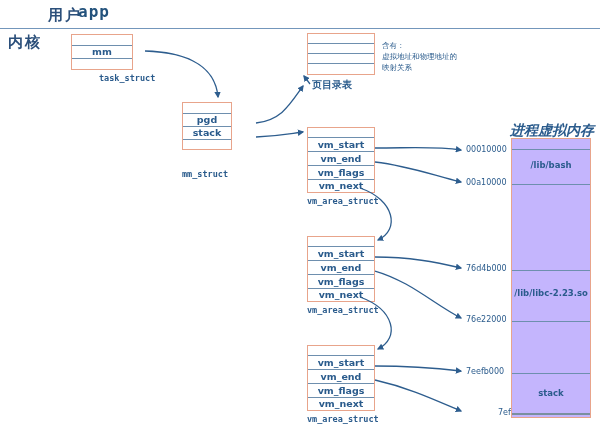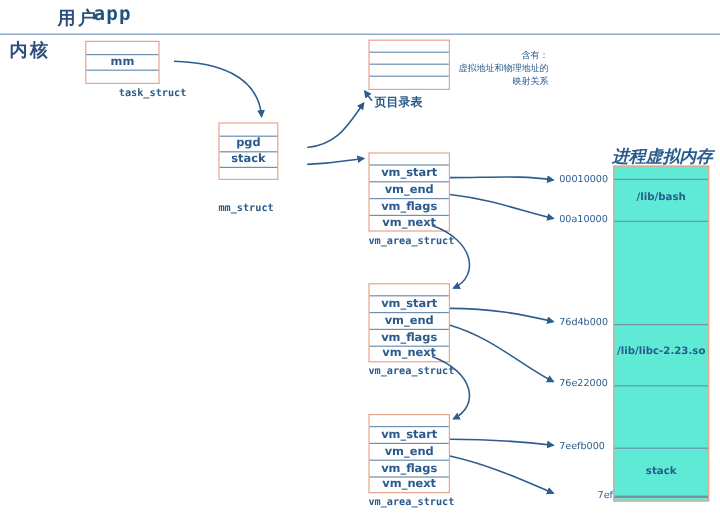--- a/index.html
+++ b/index.html
@@ -55,42 +55,42 @@
     font-family:"DejaVu Sans Mono","Liberation Mono",monospace;
     font-size:8.5px;font-weight:bold;color:#2a5b8c;
     white-space:nowrap;
   }
 
   
   .note{
     position:absolute;
     font-family:"DejaVu Sans", sans-serif;
     font-size:7.5px;color:#2a5b8c;
-    line-height:1.45;white-space:pre-line;text-align:right;
+    line-height:1.45;white-space:pre-line;
   }
 
   
   .addr{
     position:absolute;
     font-family:"DejaVu Sans", sans-serif;
     font-size:8px;color:#2a5b8c;
     white-space:nowrap;
   }
 
   
   .vm-title{
     position:absolute;
     font-family:Liberation Mono, monospace;
     font-size:14px;font-weight:bold;font-style:italic;color:#2a5b8c;
     white-space:nowrap;
   }
   .vm-box{
     position:absolute;
     border:1px solid #e8a48b;
-    background:#5eead4;box-sizing:border-box;
+    background:#c4b5fd;box-sizing:border-box;
   }
   .vm-line{
     position:absolute;left:0;width:100%;
     border-top:1.6px solid #6e8fae;
   }
   .vm-line.thick{border-top:2.2px solid #7a8fa0;}
   .vm-seg{
     position:absolute;left:0;width:100%;
     text-align:center;
     font-family:"DejaVu Sans", sans-serif;

